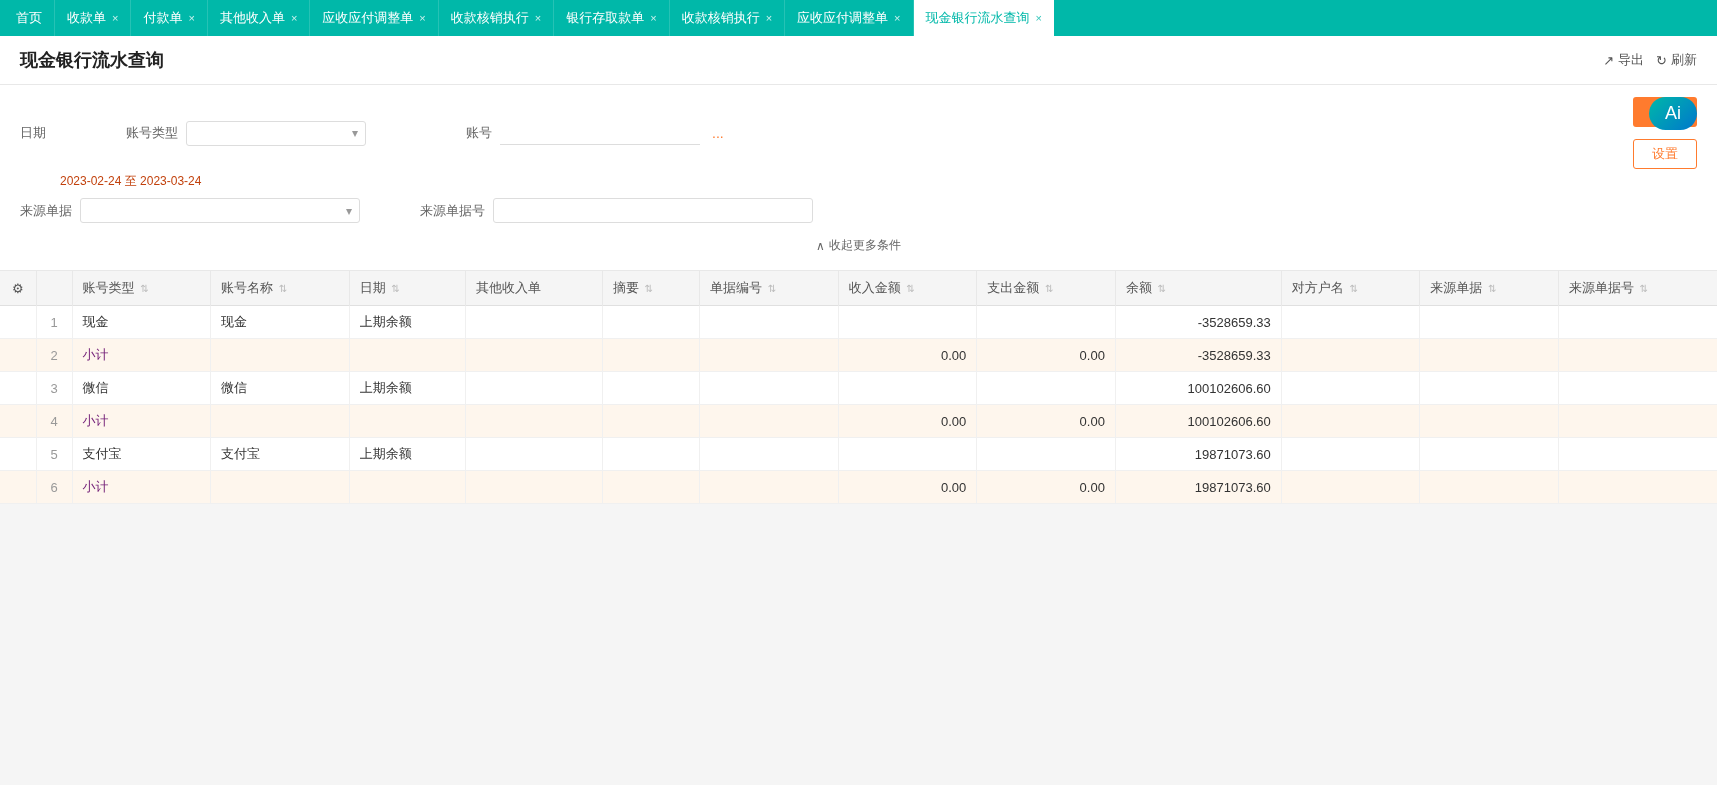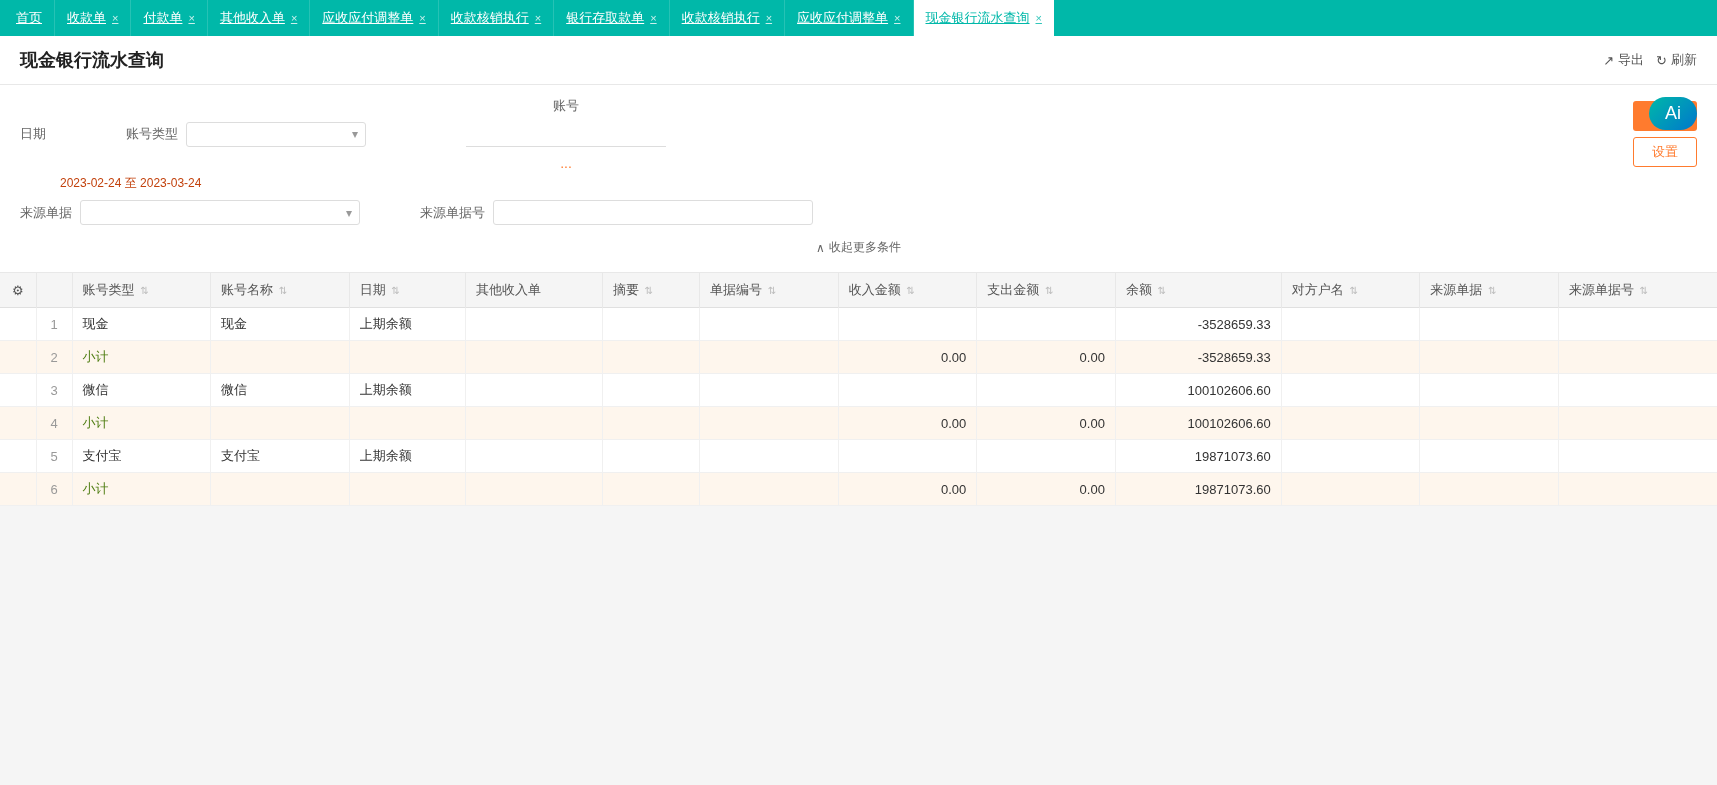--- a/index.html
+++ b/index.html
@@ -17,21 +17,20 @@
     .nav-item {
       display: flex;
       align-items: center;
       padding: 0 12px;
       height: 36px;
       color: #fff;
       font-size: 13px;
       cursor: pointer;
       white-space: nowrap;
       border-right: 1px solid rgba(255,255,255,0.15);
-      text-decoration: underline;
     }
     .nav-item.home { font-weight: 500; }
     .nav-item .close-x {
       margin-left: 6px;
       font-size: 11px;
       opacity: 0.8;
     }
     .nav-item.active-tab {
       background: #fff;
       color: #00b8a9;
@@ -236,21 +235,21 @@
       color: #333;
       border-right: 1px solid #f0f0f0;
       white-space: nowrap;
     }
     tbody td:last-child { border-right: none; }
     .row-num {
       color: #999;
       text-align: center;
     }
     .subtotal-label {
-      color: #4d7c0f;
+      color: #701a75;
     }
 
     
     .ai-badge {
       position: fixed;
       top: 97px;
       right: 20px;
       background: linear-gradient(135deg, #00b8a9, #0077cc);
       color: #fff;
       font-size: 18px;
@@ -335,27 +334,27 @@
       <div class="select-wrapper">
         <select class="filter-select">
           <option value=""></option>
           <option value="cash">现金</option>
           <option value="wechat">微信</option>
           <option value="alipay">支付宝</option>
         </select>
       </div>
     </div>
 
-    <div class="filter-group" style="margin-left:80px;flex-direction:column;">
+    <div class="filter-group" style="margin-left:80px;">
       <span class="filter-label">账号</span>
       <input class="account-input" type="text" value="" style="">
       <span class="ellipsis-btn">...</span>
     </div>
 
-    <div style="margin-left:auto;display:flex;flex-direction:column;gap:6px;">
+    <div style="margin-left:auto;display:flex;flex-direction:column;gap:12px;">
       <button class="btn-query">查询</button>
       <button class="btn-settings">设置</button>
     </div>
   </div>
 
   <div style="margin-left:36px;margin-top:-6px;margin-bottom:8px;">
     <span class="date-range-text">2023-02-24 至 2023-03-24</span>
   </div>
 
   <div class="filter-row">

